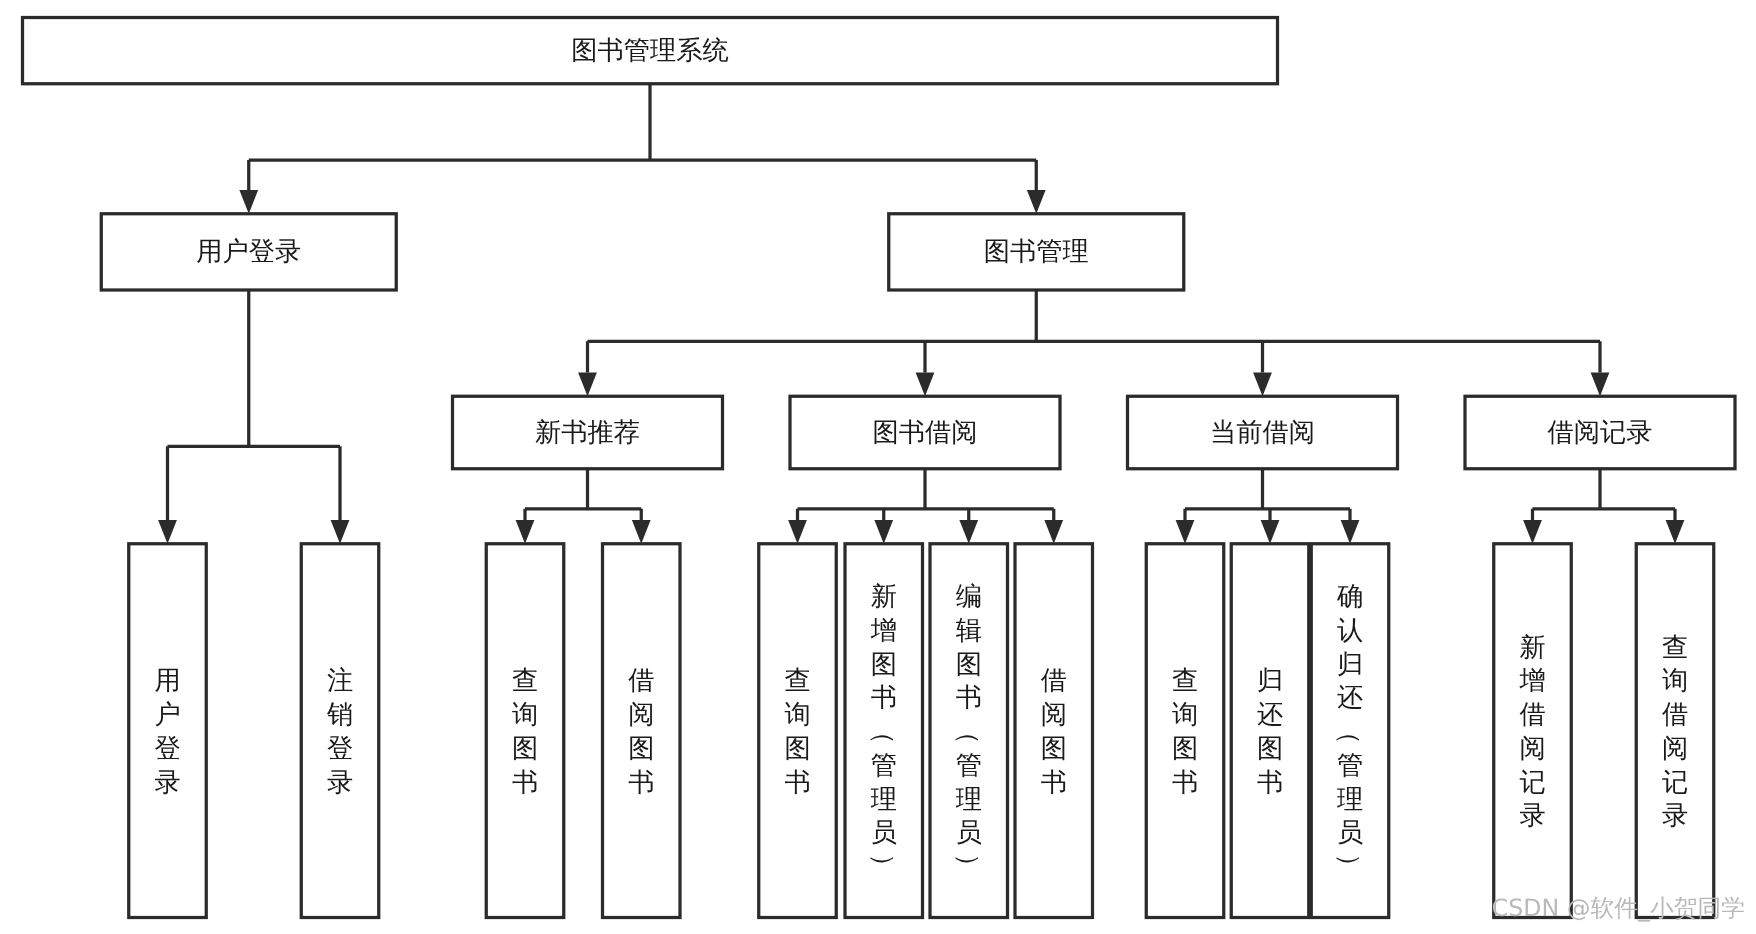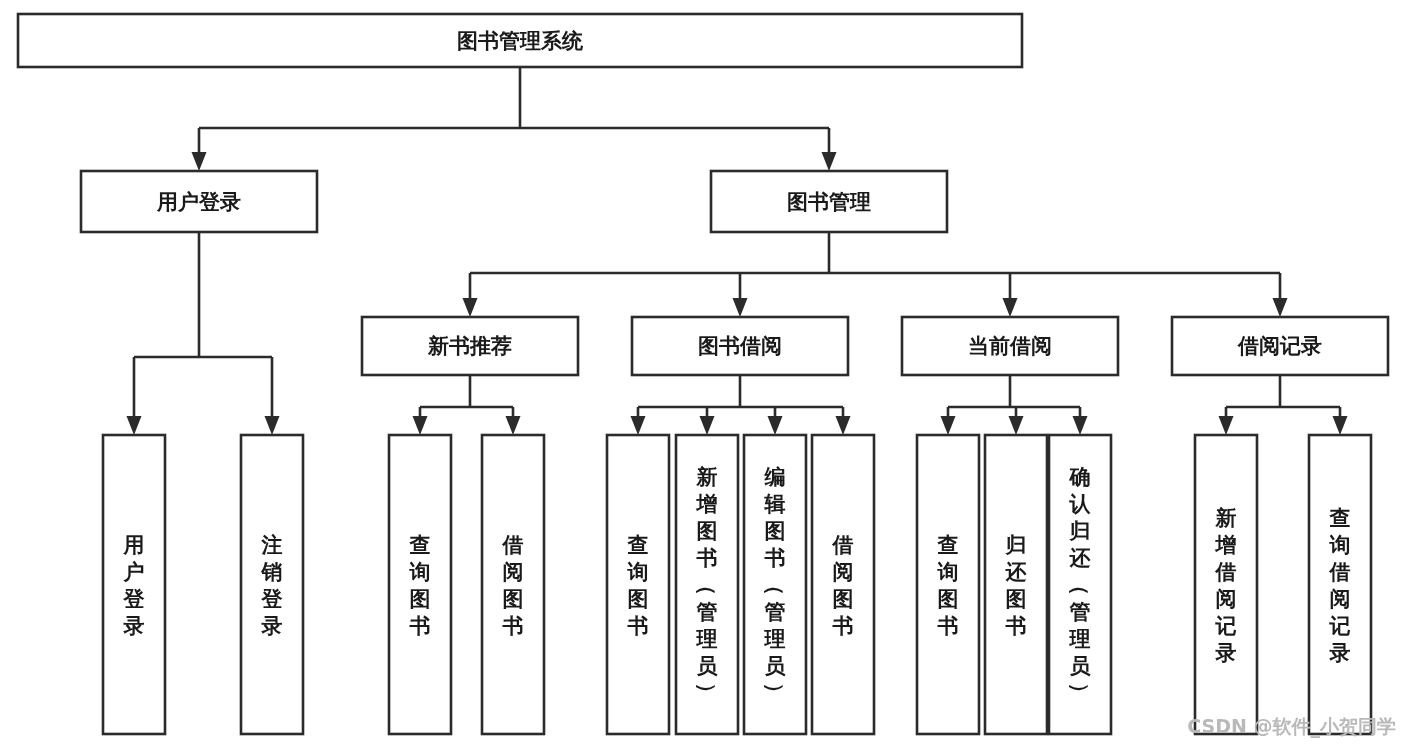--- a/index.html
+++ b/index.html
@@ -12,21 +12,20 @@
     width: 1405px;
     height: 747px;
     overflow: hidden;
     font-family: "Liberation Sans", "DejaVu Sans", sans-serif;
   }
   #diagram-root {
     position: relative;
     width: 1267px;
     height: 747px;
     background: #ffffff;
-    font-weight: bold;
   }
   #tree-svg {
     position: absolute;
     left: 0;
     top: 0;
     width: 1405px;
     height: 747px;
     display: block;
   }
   .node-box {

